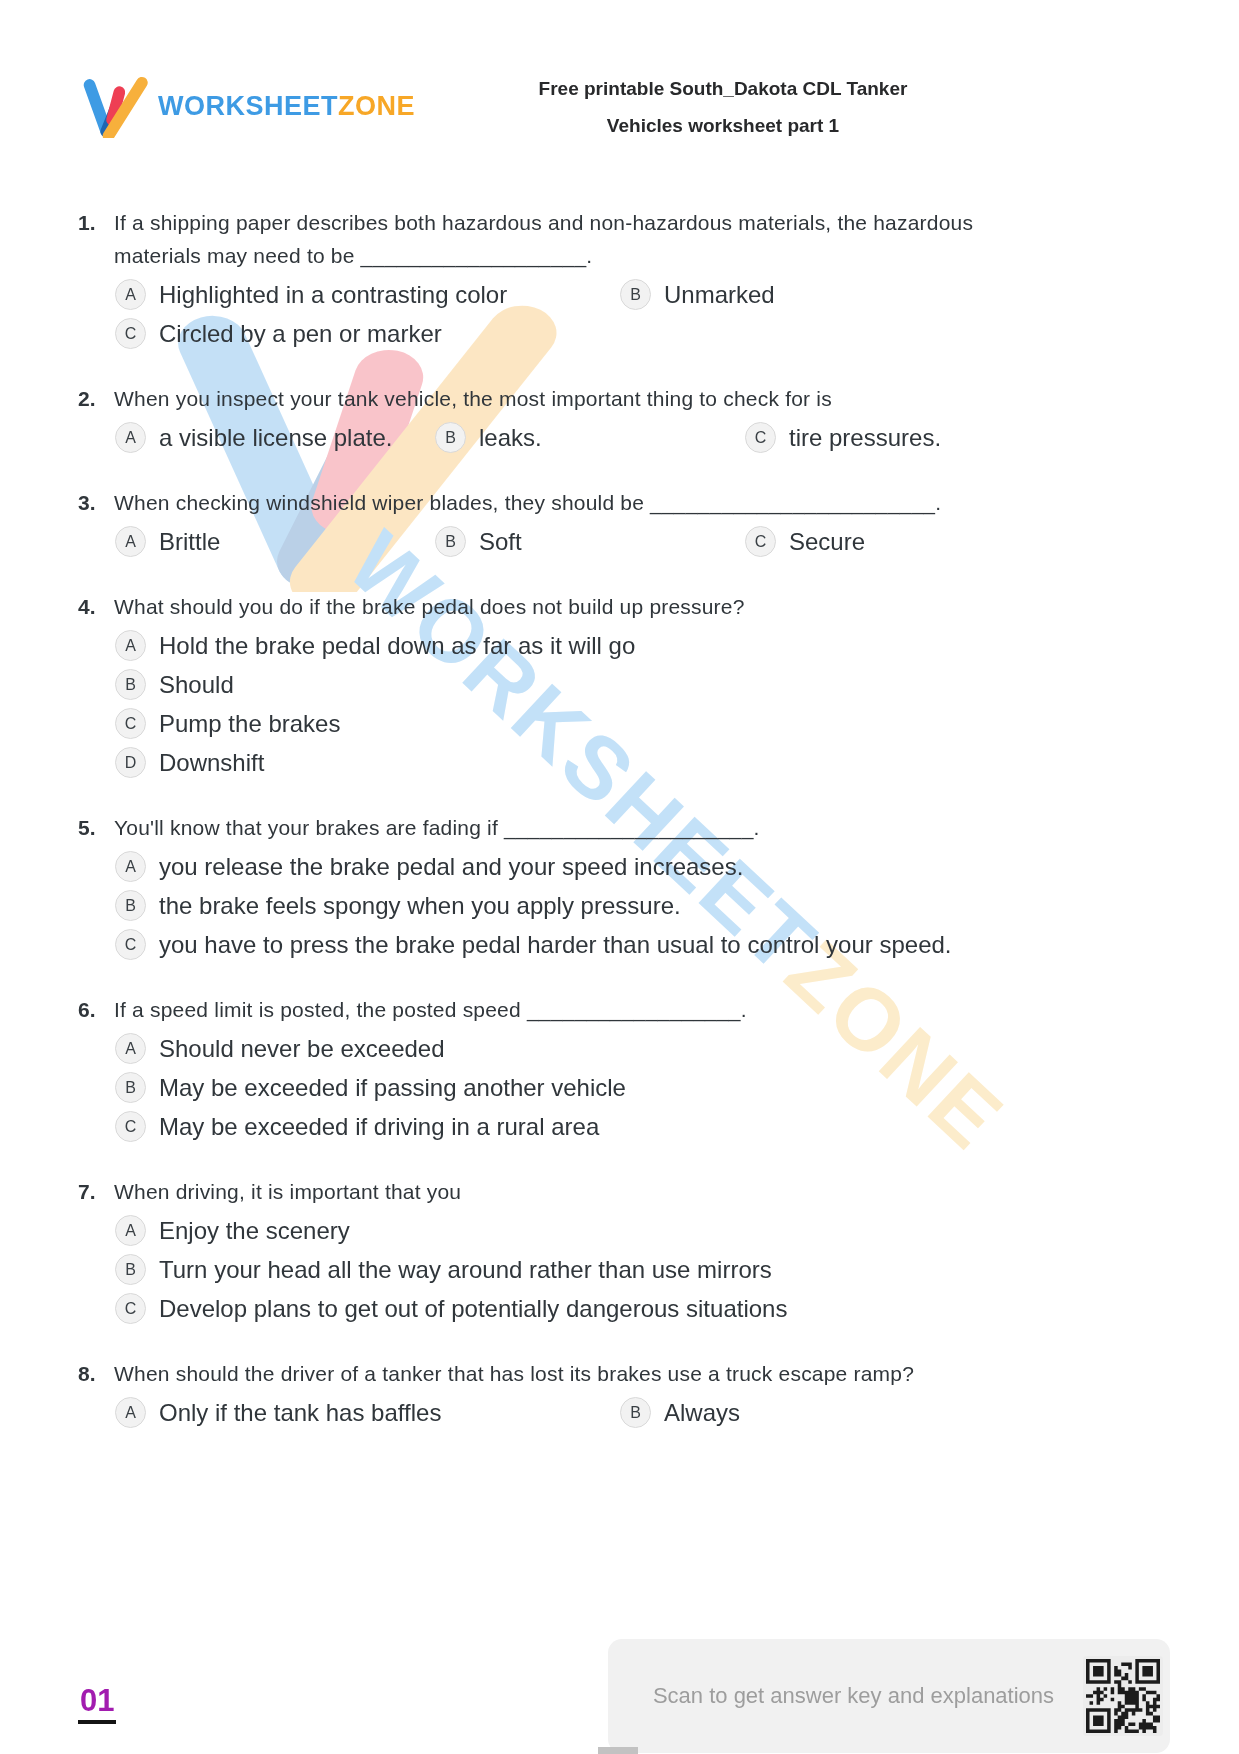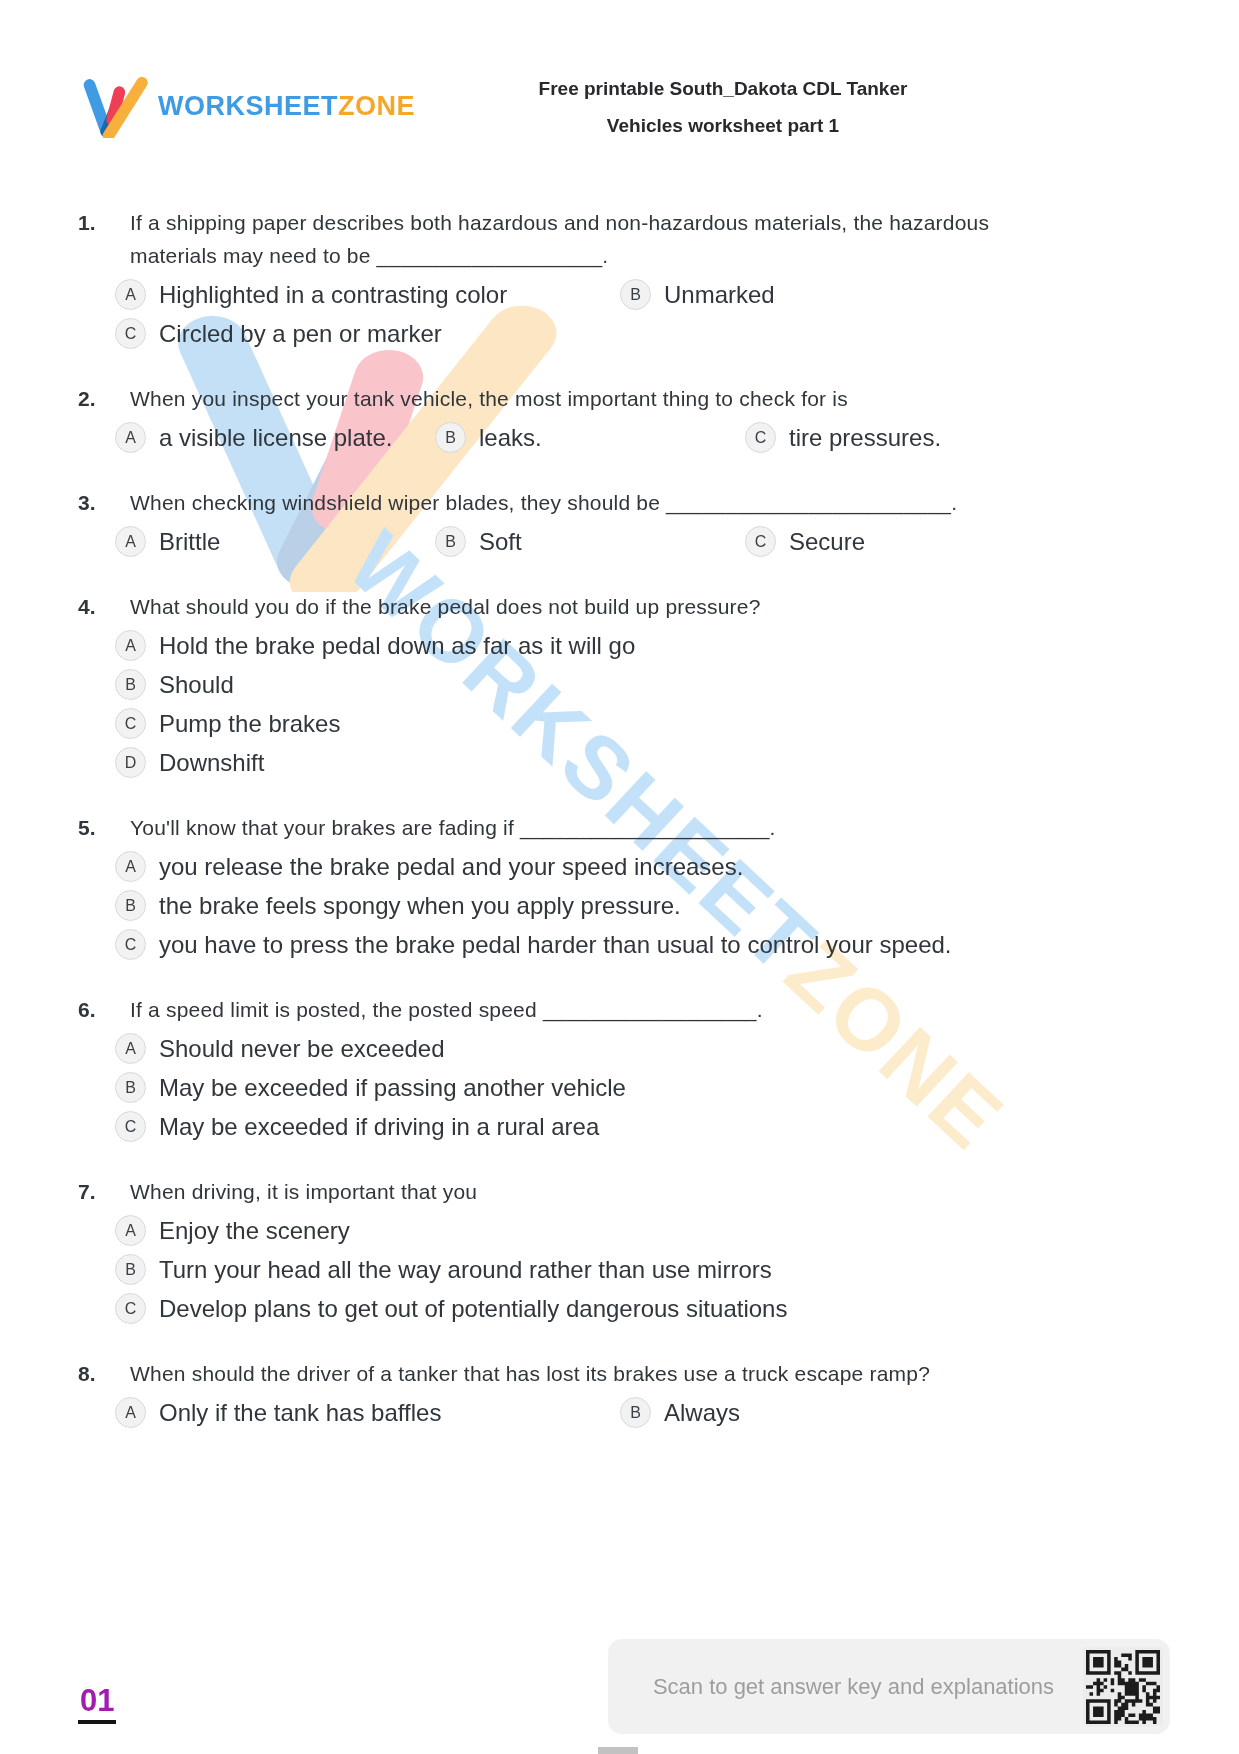--- a/index.html
+++ b/index.html
@@ -17,34 +17,34 @@
   .brand{position:absolute;left:0;top:4px;display:flex;align-items:center;}
   .logo-icon{width:74px;height:64px;}
   .wordmark{font-size:27px;font-weight:700;letter-spacing:.5px;margin-left:6px;}
   .wm-b{color:#3e9be4;}
   .wm-o{color:#f7a727;}
   .title{position:absolute;left:400px;top:0;width:490px;text-align:center;font-weight:700;
          font-size:19px;line-height:37px;color:#28292b;}
   .question{margin-bottom:33px;}
   .q-head{display:flex;font-size:21px;line-height:33px;}
   .q-num{flex:0 0 36px;font-weight:700;}
-  .q-text{max-width:950px;letter-spacing:.2px;margin-left:16px;}
+  .q-text{max-width:950px;letter-spacing:.2px;}
   .q-options{margin:7px 0 0 37px;display:grid;row-gap:8px;}
   .opts-grid2{grid-template-columns:505px 1fr;}
   .opts-grid3{grid-template-columns:320px 310px 1fr;}
   .opts-stack{grid-template-columns:1fr;}
   .option{display:flex;align-items:center;min-height:31px;}
   .badge{flex:0 0 31px;width:31px;height:31px;box-sizing:border-box;border-radius:50%;
          background:#f2f2f2;border:1px solid #d9d9d9;display:flex;align-items:center;
          justify-content:center;font-size:16px;color:#3a4045;}
   .opt-text{margin-left:13px;font-size:24px;}
   
   .page-num{position:absolute;left:78px;top:1683px;font-size:31px;font-weight:700;color:#a21caf;
             border-bottom:4px solid #141414;padding:0 2px 1px;z-index:3;}
-  .scan-box{position:absolute;left:608px;top:1639px;width:562px;height:95px;background:#f1f1f1;
+  .scan-box{position:absolute;left:608px;top:1639px;width:562px;height:114px;background:#f1f1f1;
             border-radius:14px;display:flex;align-items:center;z-index:3;}
   .scan-text{flex:1;text-align:center;color:#9d9d9d;font-size:22px;padding-left:16px;}
   .qr-wrap{width:80px;height:80px;margin-right:7px;background:#ececec;border-radius:4px;
            display:flex;align-items:center;justify-content:center;}
   .qr{width:74px;height:74px;}
   .bottom-stub{position:absolute;left:598px;top:1747px;width:40px;height:7px;background:#c2c2c2;z-index:3;}
 </style>
 </head>
 <body>
 

